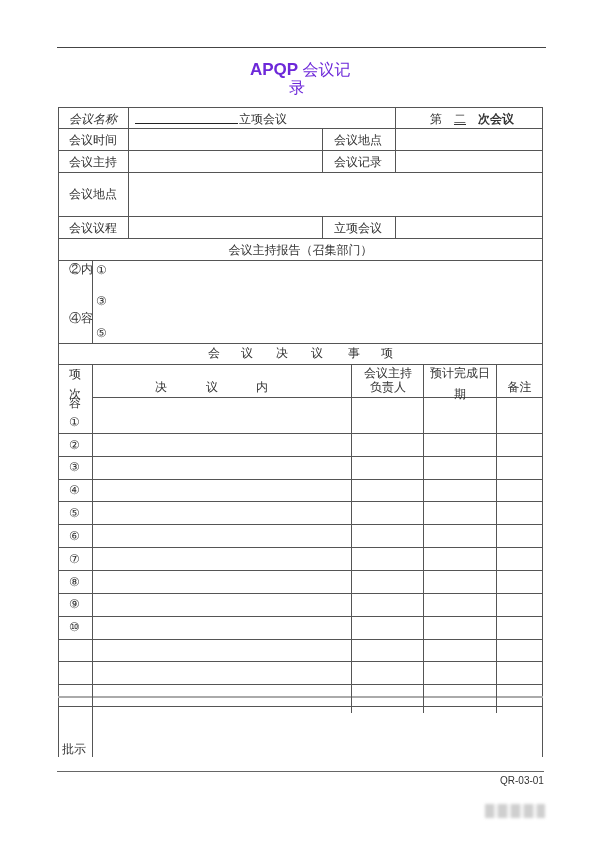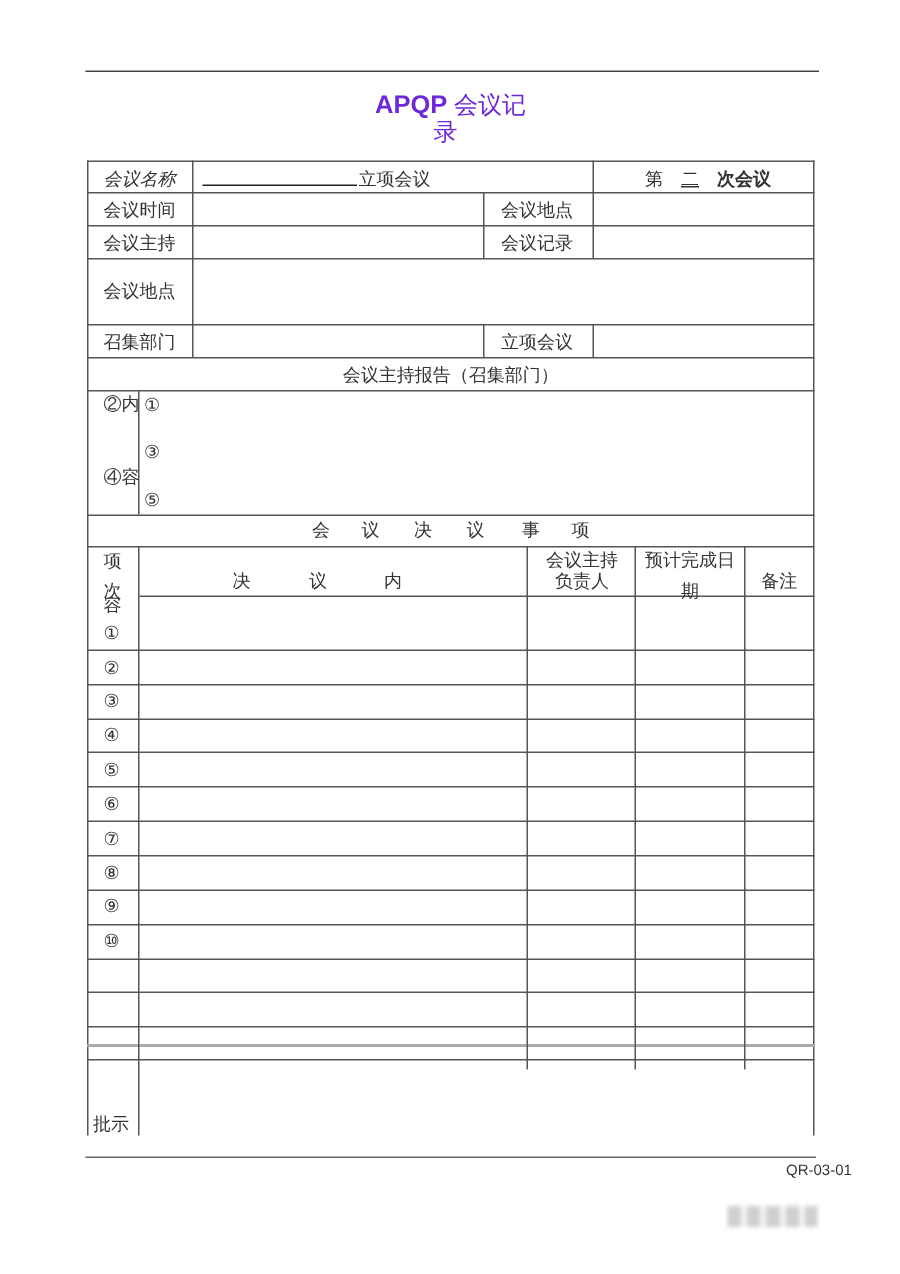--- a/index.html
+++ b/index.html
@@ -63,21 +63,21 @@
 <div class="abs" style="left:396px; top:129px; width:146px; height:21px;"></div>
 
 <div class="lbl" style="left:69px; top:155px;">会议主持</div>
 <div class="abs" style="left:129px; top:151px; width:193px; height:21px;"></div>
 <div class="lbl" style="left:334px; top:155px;font-family:Liberation Serif, serif;">会议记录</div>
 <div class="abs" style="left:396px; top:151px; width:146px; height:21px;"></div>
 
 <div class="lbl" style="left:69px; top:187px;">会议地点</div>
 <div class="abs" style="left:129px; top:173px; width:413px; height:43px;"></div>
 
-<div class="lbl" style="left:69px; top:221px;">召集部门</div>
+<div class="lbl" style="left:69px; top:221px;">会议议程</div>
 <div class="abs" style="left:129px; top:217px; width:193px; height:21px;"></div>
 <div class="lbl" style="left:334px; top:221px;">立项会议</div>
 <div class="abs" style="left:396px; top:217px; width:146px; height:21px;"></div>
 
 <div class="lbl ctr" style="left:58px; top:243px; width:485px;">会议主持报告（召集部门）</div>
 <div class="vl" style="left:92px; top:260px; height:83px;"></div>
 <div class="lbl" style="left:69px; top:263px;font-family:Liberation Mono, monospace;">②内</div>
 <div class="lbl" style="left:69px; top:311px;">④容</div>
 <div class="lbl" style="left:96px; top:263px;">①</div>
 <div class="lbl" style="left:96px; top:294px;">③</div>
@@ -141,14 +141,14 @@
 
 <div class="abs" style="left:93px; top:398px; width:258px; height:286px;"></div>
 <div class="abs" style="left:352px; top:398px; width:71px; height:286px;"></div>
 <div class="abs" style="left:424px; top:398px; width:72px; height:286px;"></div>
 <div class="abs" style="left:497px; top:398px; width:45px; height:286px;"></div>
 
 <div class="lbl" style="left:62px; top:742px;">批示</div>
 <div class="abs" style="left:93px; top:707px; width:449px; height:50px;"></div>
 
 <div class="hl" style="left:57px; top:771px; width:487px; background:#666;"></div>
-<div class="code" style="left:500px; top:775px;margin-left:24px;">QR-03-01</div>
+<div class="code" style="left:500px; top:775px;">QR-03-01</div>
 <div class="watermark"></div>
 
 </body></html>

